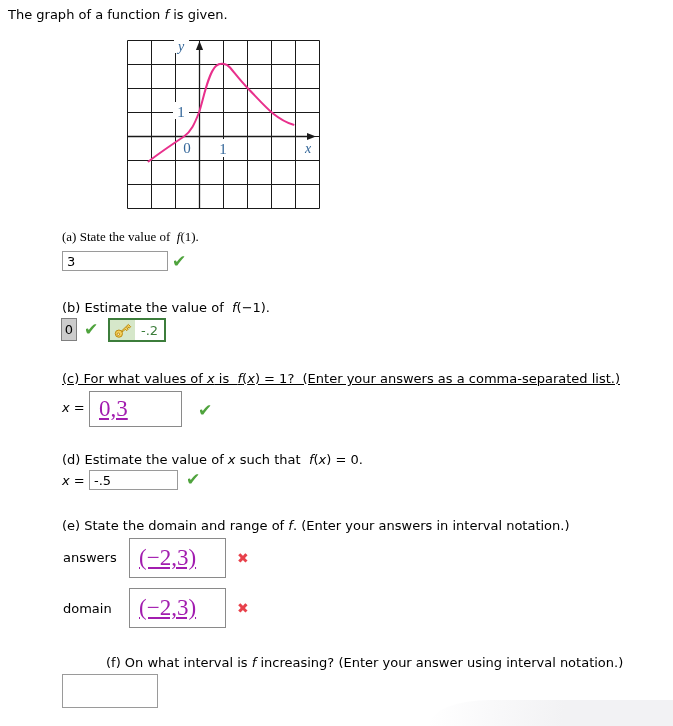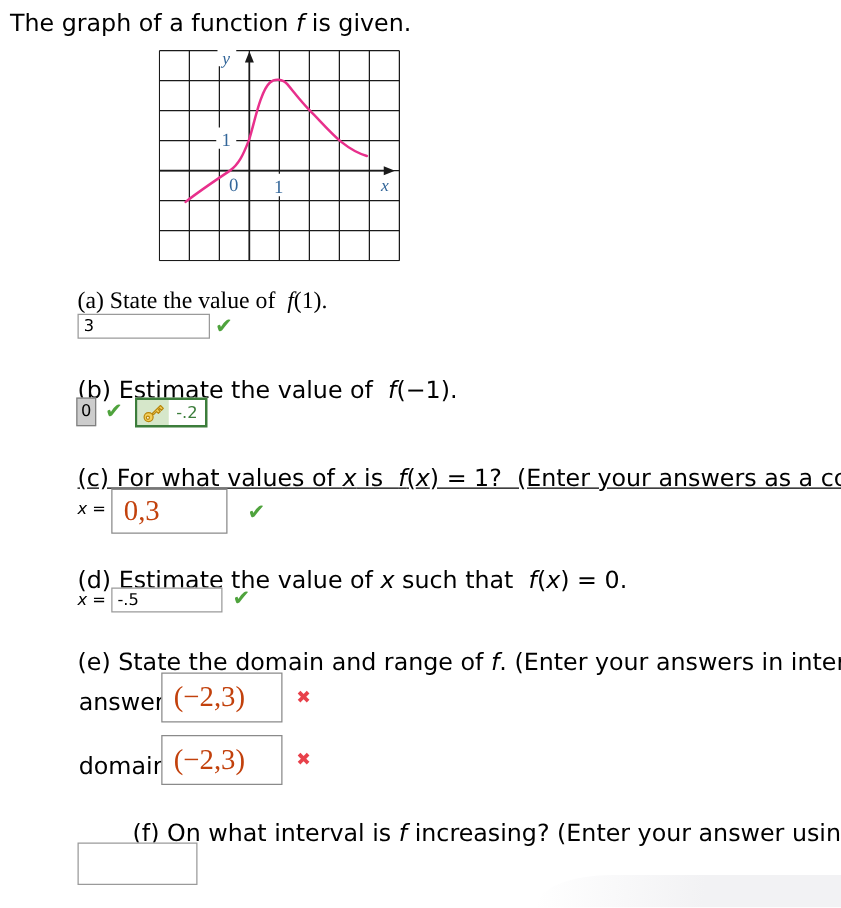--- a/index.html
+++ b/index.html
@@ -1,32 +1,32 @@
 <!DOCTYPE html>
 <html><head>
 <meta charset="utf-8">
 <style>
   html,body{margin:0;padding:0;}
   body{
     width:673px;height:726px;position:relative;background:#ffffff;
     font-family:"DejaVu Sans","Liberation Sans",sans-serif;color:#000;
     overflow:hidden;
   }
-  .q{position:absolute;font-size:19px;line-height:1.3;white-space:nowrap;}
+  .q{position:absolute;font-size:13px;line-height:1.3;white-space:nowrap;}
   .xeq{position:absolute;font-size:13px;white-space:nowrap;}
   .inputbox{
     position:absolute;border:1px solid #9a9a9a;background:#fff;
     font-family:"DejaVu Sans","Liberation Sans",sans-serif;font-size:13px;
     padding:1px 4px;box-sizing:border-box;outline:none;color:#000;
   }
   .mathbox{
     position:absolute;border:1px solid #8a8a8a;background:#fff;
     font-family:"Liberation Serif","DejaVu Serif",serif;
     display:flex;align-items:center;box-sizing:border-box;
-    padding-left:9px;color:#c2410c;
+    padding-left:9px;color:#a21caf;text-decoration:underline;
   }
   .mathbox.big{font-size:23px;}
   .check{position:absolute;color:#4fa33d;font-size:17px;line-height:1;}
   .xmark{position:absolute;color:#e8414b;font-size:14px;font-weight:bold;line-height:1;}
   .graybox{
     position:absolute;border:1px solid #7f7f7f;background:#cccccc;
     font-size:13px;display:flex;align-items:center;justify-content:center;
     box-sizing:border-box;color:#000;
   }
   .keychip{

